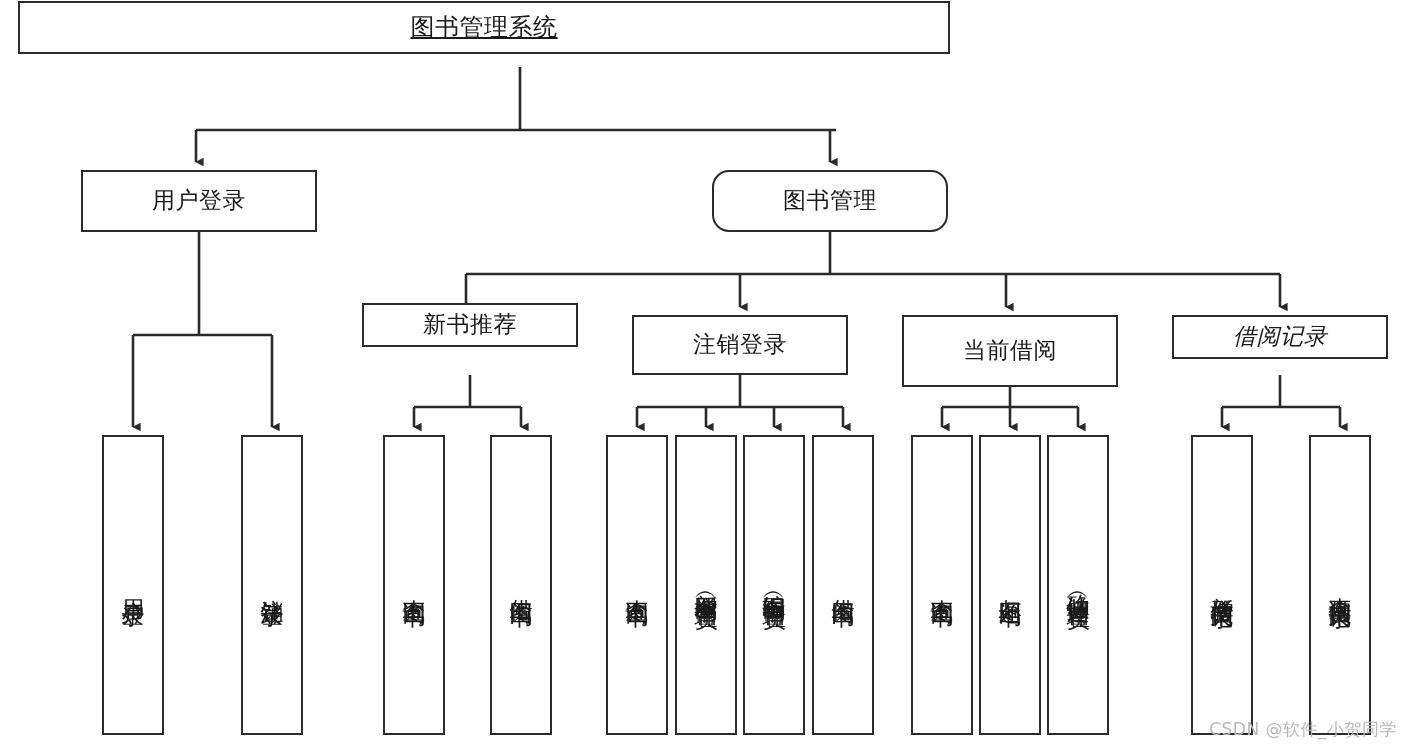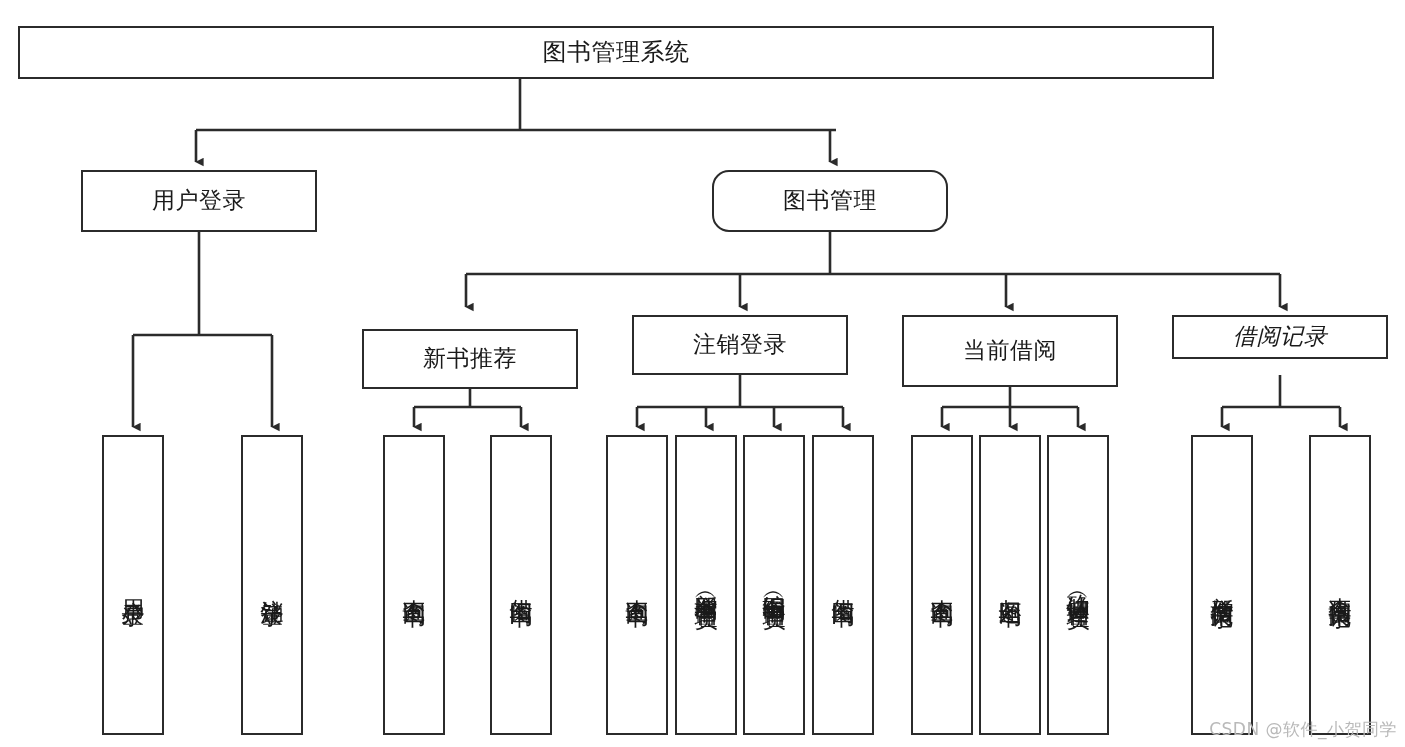--- a/index.html
+++ b/index.html
@@ -112,32 +112,32 @@
       <path d="M1010,407 L1010,427" marker-end="url(#ah)"></path>
       <path d="M1078,407 L1078,427" marker-end="url(#ah)"></path>
 
       <path d="M1280,375 L1280,407"></path>
       <path d="M1222,407 L1340,407"></path>
       <path d="M1222,407 L1222,427" marker-end="url(#ah)"></path>
       <path d="M1340,407 L1340,427" marker-end="url(#ah)"></path>
     </g>
   </svg>
 
-  <div class="node h" id="root-node" style="left:18px; top:26px; width:1196px; height:53px;">
+  <div class="node h" id="root-node" style="left:18px; top:1px; width:932px; height:53px;text-decoration:underline;">
     <span>图书管理系统</span>
   </div>
 
   <div class="node h" style="left:81px; top:170px; width:236px; height:62px;">
     <span>用户登录</span>
   </div>
   <div class="node h" style="left:712px; top:170px; width:236px; height:62px;border-radius:17px;">
     <span>图书管理</span>
   </div>
 
-  <div class="node h" style="left:362px; top:329px; width:216px; height:60px;">
+  <div class="node h" style="left:362px; top:303px; width:216px; height:44px;">
     <span>新书推荐</span>
   </div>
   <div class="node h" style="left:632px; top:315px; width:216px; height:60px;">
     <span>注销登录</span>
   </div>
   <div class="node h" style="left:902px; top:315px; width:216px; height:72px;">
     <span>当前借阅</span>
   </div>
   <div class="node h" style="left:1172px; top:315px; width:216px; height:44px;font-style:italic;">
     <span>借阅记录</span>

